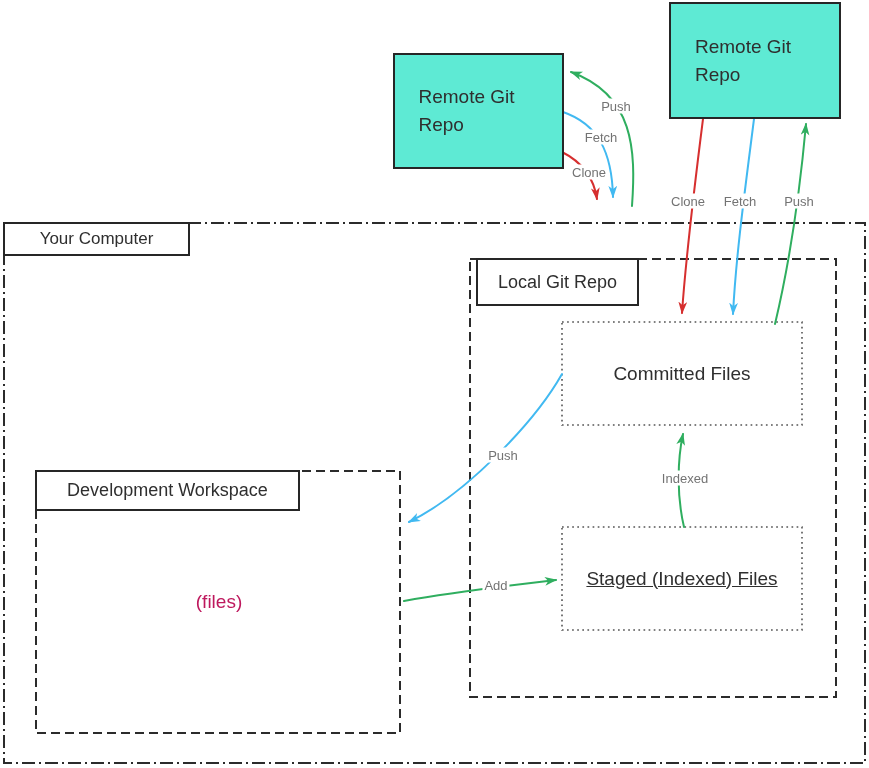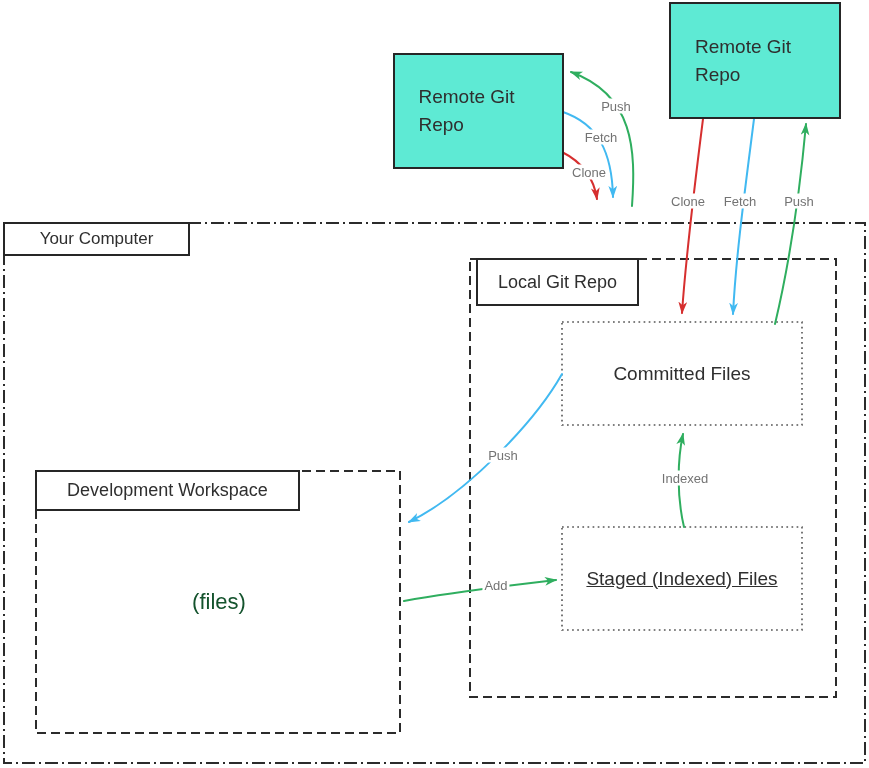--- a/index.html
+++ b/index.html
@@ -24,21 +24,21 @@
     position:absolute; display:flex; align-items:center; justify-content:center;
     text-align:center; font-size:19px;
   }
   .edge-label {
     position:absolute; transform:translate(-50%,-50%);
     font-size:13px; color:#737373; background:#ffffff; padding:0 2px;
     z-index:4; white-space:nowrap;
   }
   .free-text {
     position:absolute; transform:translate(-50%,-50%);
-    font-size:22px; color:#14532d; white-space:nowrap;
+    font-size:19px; color:#be185d; white-space:nowrap;
   }
 </style>
 </head>
 <body>
 
 <div id="canvas">
 
   <svg id="wires" width="869" height="768" viewBox="0 0 869 768">
     <defs>
       <marker id="arrow-green" markerWidth="7" markerHeight="6" refX="5.6" refY="2.2" orient="auto">

